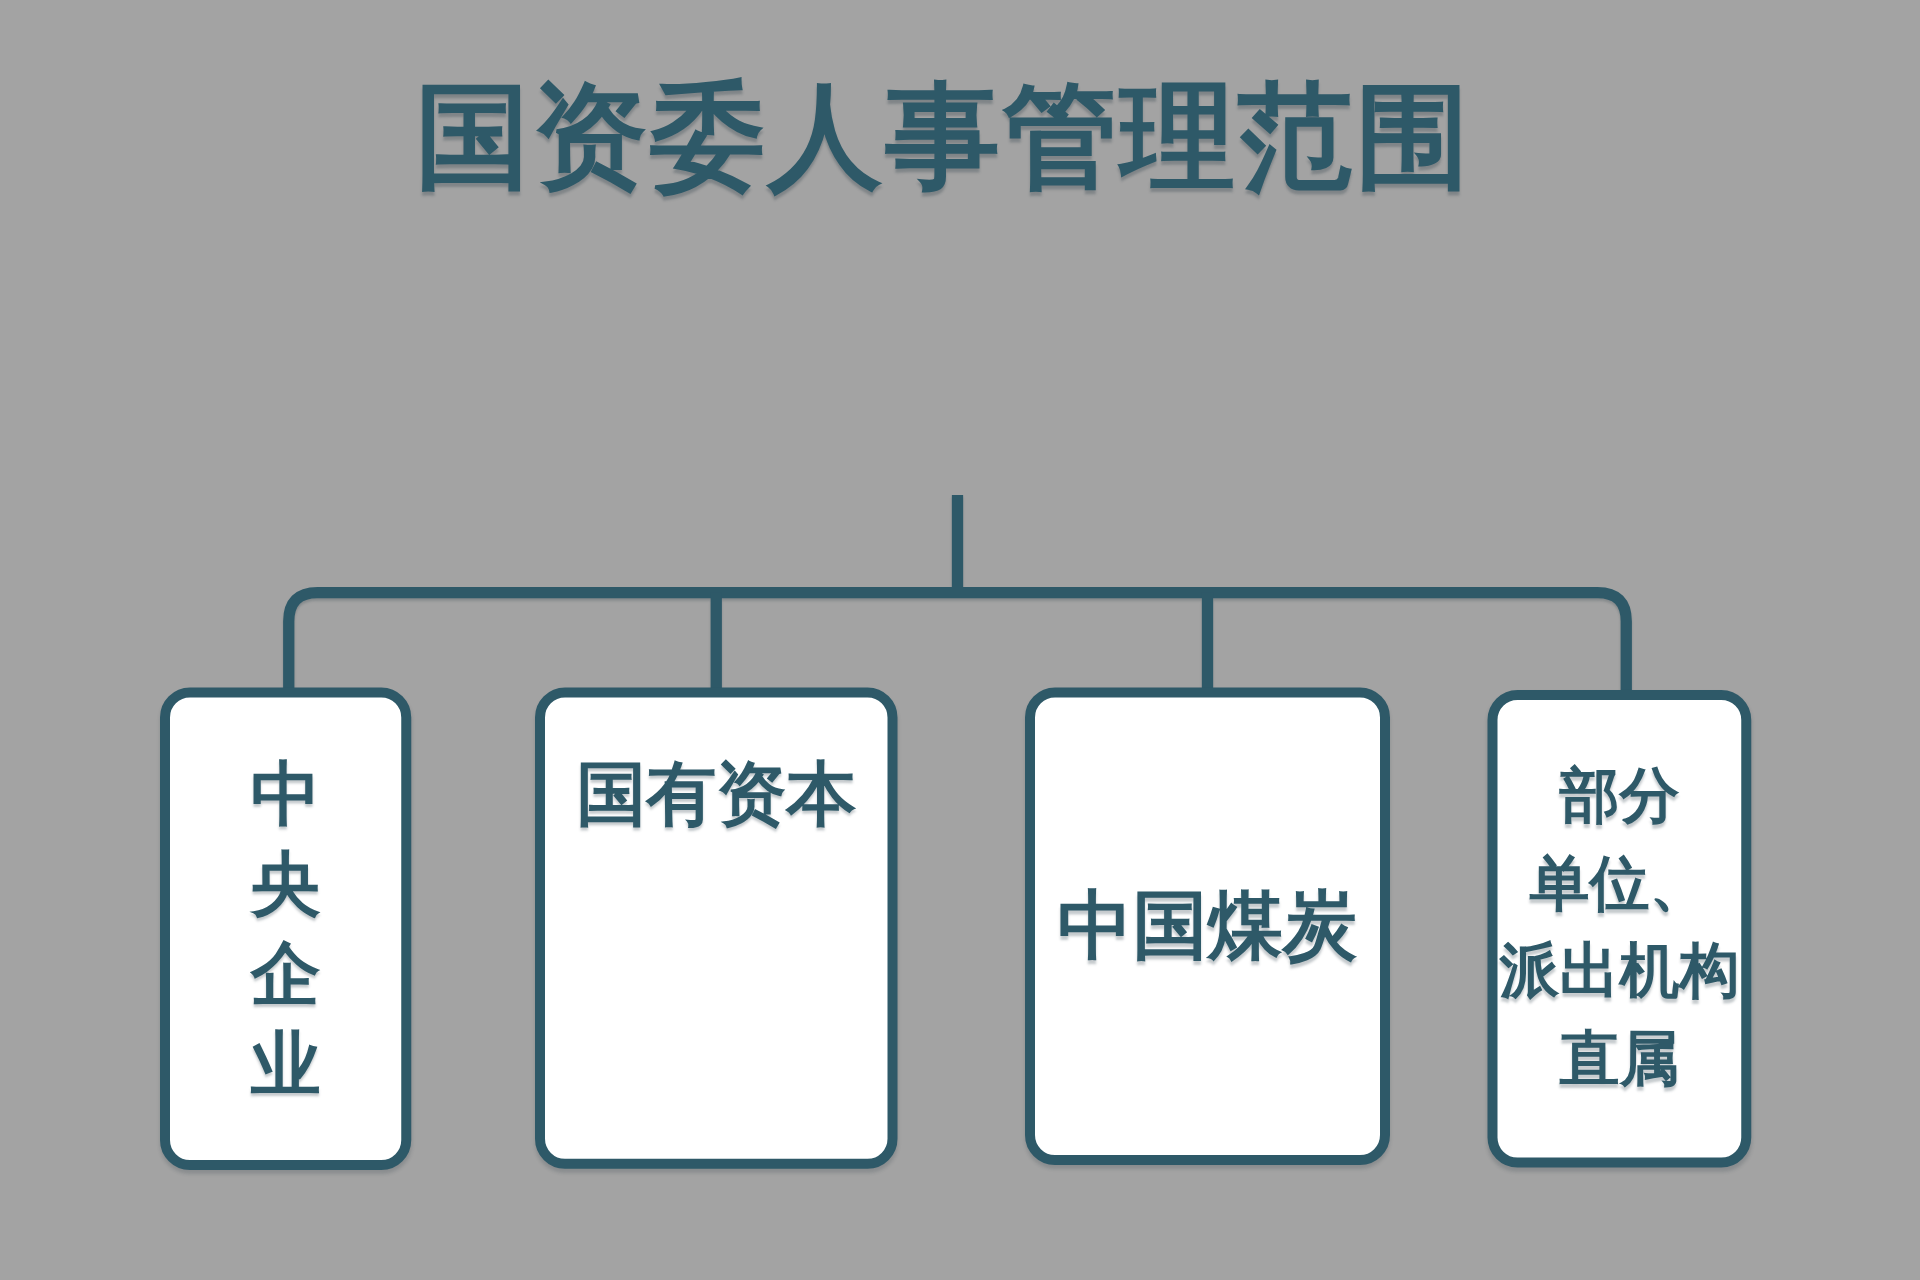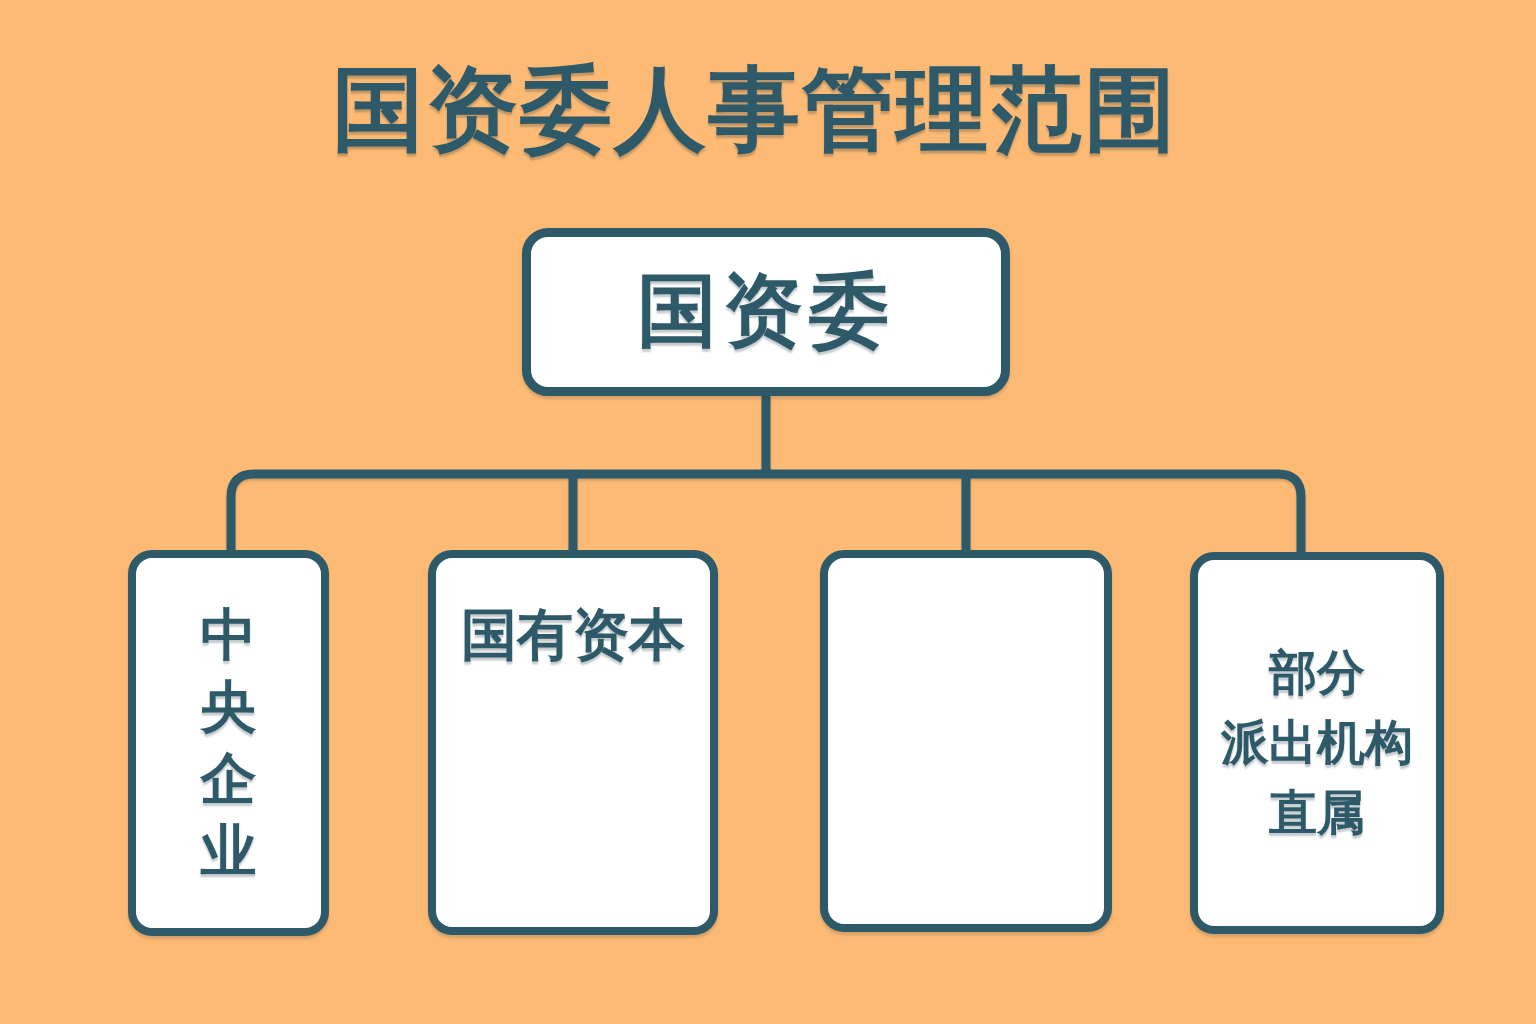--- a/index.html
+++ b/index.html
@@ -5,21 +5,21 @@
   html, body { margin: 0; padding: 0; }
   body {
     width: 1536px; height: 1024px;
     background: #ffffff;
     font-family: "Liberation Sans", sans-serif;
     overflow: hidden;
   }
   .canvas {
     position: relative;
     width: 1536px; height: 1024px;
-    background: #fdba74;
+    background: #a3a3a3;
     color: #2e5968;
   }
   .title {
     position: absolute;
     left: 0; top: 48px;
     width: 1510px;
     text-align: center;
     font-size: 92px;
     font-weight: 800;
     letter-spacing: 2px;
@@ -58,21 +58,21 @@
     text-align: center;
     font-weight: 800;
     text-shadow: 0 3px 2px rgba(25,45,55,0.25);
   }
   .box-1 { left: 128px; top: 550px; width: 201px; height: 386px; }
   .box-1 .lines { font-size: 56px; line-height: 72px; }
   .box-2 { left: 428px; top: 550px; width: 290px; height: 385px; align-items: flex-start; }
   .box-2 .lines { font-size: 56px; line-height: 70px; padding-top: 42px; }
   .box-3 { left: 820px; top: 550px; width: 292px; height: 382px; }
   .box-3 .lines { font-size: 60px; line-height: 78px; }
-  .box-4 { left: 1190px; top: 552px; width: 254px; height: 382px; }
+  .box-4 { left: 1190px; top: 552px; width: 211px; height: 382px; }
   .box-4 .lines { font-size: 48px; line-height: 70px; }
   .connectors {
     position: absolute;
     left: 0; top: 0;
     width: 1536px; height: 1024px;
     filter: drop-shadow(0 2px 1px rgba(25,45,55,0.22));
     pointer-events: none;
   }
   .line-span { white-space: nowrap; }
 </style>
@@ -85,45 +85,44 @@
 
   <svg class="connectors" width="1536" height="1024" viewBox="0 0 1536 1024" xmlns="http://www.w3.org/2000/svg">
     <g stroke="#2e5968" stroke-width="9" fill="none" stroke-linecap="butt">
       <path d="M 766 396 L 766 474"></path>
       <path d="M 231 551 L 231 497 Q 231 474 254 474 L 1278 474 Q 1301 474 1301 497 L 1301 553"></path>
       <path d="M 573 474 L 573 551"></path>
       <path d="M 966 474 L 966 551"></path>
     </g>
   </svg>
 
-  <div class="node root-node">
-    <div class="root-label">国资委</div>
-  </div>
 
   <div class="node child box-1">
     <div class="lines">
       <span class="line-span">中</span>
       <span class="line-span">央</span>
       <span class="line-span">企</span>
       <span class="line-span">业</span>
     </div>
   </div>
 
   <div class="node child box-2">
     <div class="lines">
       <span class="line-span">国有资本</span>
     </div>
   </div>
 
   <div class="node child box-3">
     <div class="lines">
+      <span class="line-span">中国煤炭</span>
     </div>
   </div>
 
   <div class="node child box-4">
     <div class="lines">
       <span class="line-span">部分</span>
+      <span class="line-span">单位、</span>
       <span class="line-span">派出机构</span>
       <span class="line-span">直属</span>
     </div>
   </div>
 
 </div>
 
 </body></html>

